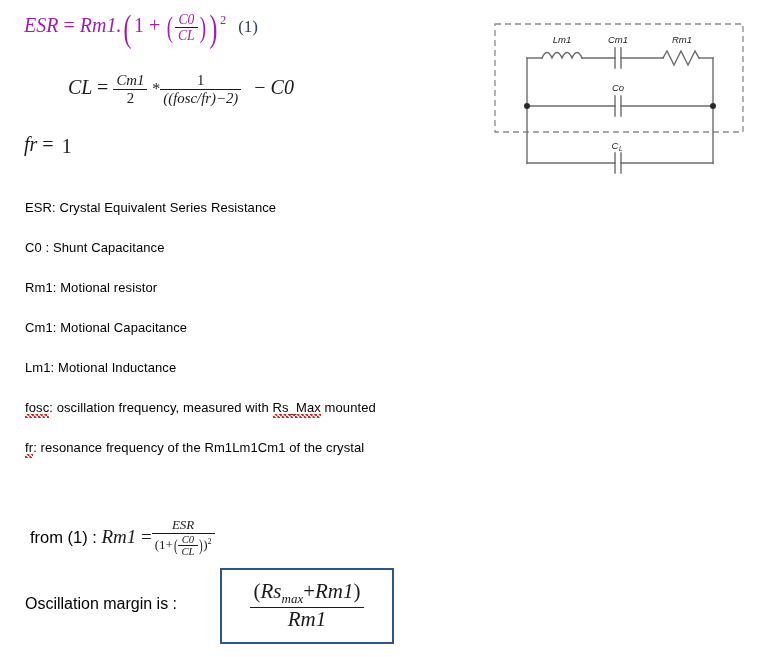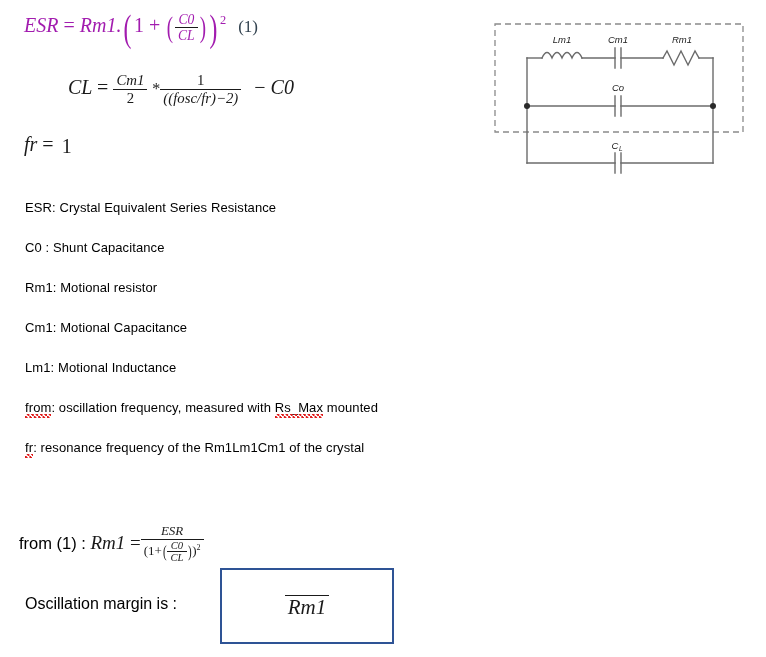--- a/index.html
+++ b/index.html
@@ -115,25 +115,24 @@
     background-image:
       radial-gradient(circle at 1.1px 3.2px, #e01b1b 1.15px, transparent 1.3px),
       radial-gradient(circle at 3.3px 0.8px, #e01b1b 1.15px, transparent 1.3px);
     background-size: 4.4px 4px;
     background-repeat: repeat-x;
   }
 
   
   #eq-from {
     position: absolute;
-    left: 19px;
+    left: 30px;
     top: 518px;
     font-size: 16.5px;
     white-space: nowrap;
-    margin-top: 6px;
   }
   #eq-from .lead { font-family: "Liberation Sans", sans-serif; }
   #eq-from .smallfrac { font-size: 13px; }
 
   
   #osc-label {
     position: absolute;
     left: 25px;
     top: 595px;
     font-size: 16px;
@@ -216,40 +215,41 @@
     </span>
   </span>
 </div>
 
 <div class="defline" style="top:200px">ESR: Crystal Equivalent Series Resistance</div>
 <div class="defline" style="top:240px">C0 : Shunt Capacitance</div>
 <div class="defline" style="top:280px">Rm1: Motional resistor</div>
 <div class="defline" style="top:320px">Cm1: Motional Capacitance</div>
 <div class="defline" style="top:360px">Lm1: Motional Inductance</div>
 
-<div class="defline" style="top:400px"><span class="spell">from</span><span>: oscillation frequency, measured with </span><span class="spell">Rs_Max</span><span> mounted</span></div>
+<div class="defline" style="top:400px"><span class="spell">fosc</span><span>: oscillation frequency, measured with </span><span class="spell">Rs_Max</span><span> mounted</span></div>
 
 <div class="defline" style="top:440px"><span class="spell">fr</span><span>: resonance frequency of the Rm1Lm1Cm1 of the crystal</span></div>
 
 <div id="eq-from">
   <span class="lead">from (1) : </span><span class="math" style="font-size: 19px; color: rgb(26, 26, 26);">Rm1</span>
   <span class="math upr" style="font-size: 19px; color: rgb(26, 26, 26);">=</span><span class="math frac smallfrac" style="color: rgb(26, 26, 26);">
     <span class="num">ESR</span>
     <span class="den"><span class="upr">(1+</span><span class="medparen" style="font-size:1.3em">(</span><span class="frac" style="font-size:0.82em">
         <span class="num">C0</span>
         <span class="den">CL</span>
       </span><span class="medparen" style="font-size:1.3em">)</span><span class="upr">)</span><span class="sup">2</span></span>
   </span>
 </div>
 
 <div id="osc-label">Oscillation margin is :</div>
 
 <div id="osc-box" style="border-color: rgb(46, 83, 149);">
   <span class="math" style="color: rgb(26, 26, 26);">
     <span class="frac">
+      <span class="num"><span class="upr">(</span><span>Rs</span><span class="sub">max</span><span class="upr">+</span><span>Rm1</span><span class="upr">)</span></span>
       <span class="den">Rm1</span>
     </span>
   </span>
 </div>
 
 <div id="circuit">
   <svg width="266" height="162" viewBox="0 0 266 162" xmlns="http://www.w3.org/2000/svg">
 
     <rect x="5" y="6" width="248" height="108" fill="none" stroke="#8a8a8a" stroke-width="1.3" stroke-dasharray="6,4"></rect>
 

